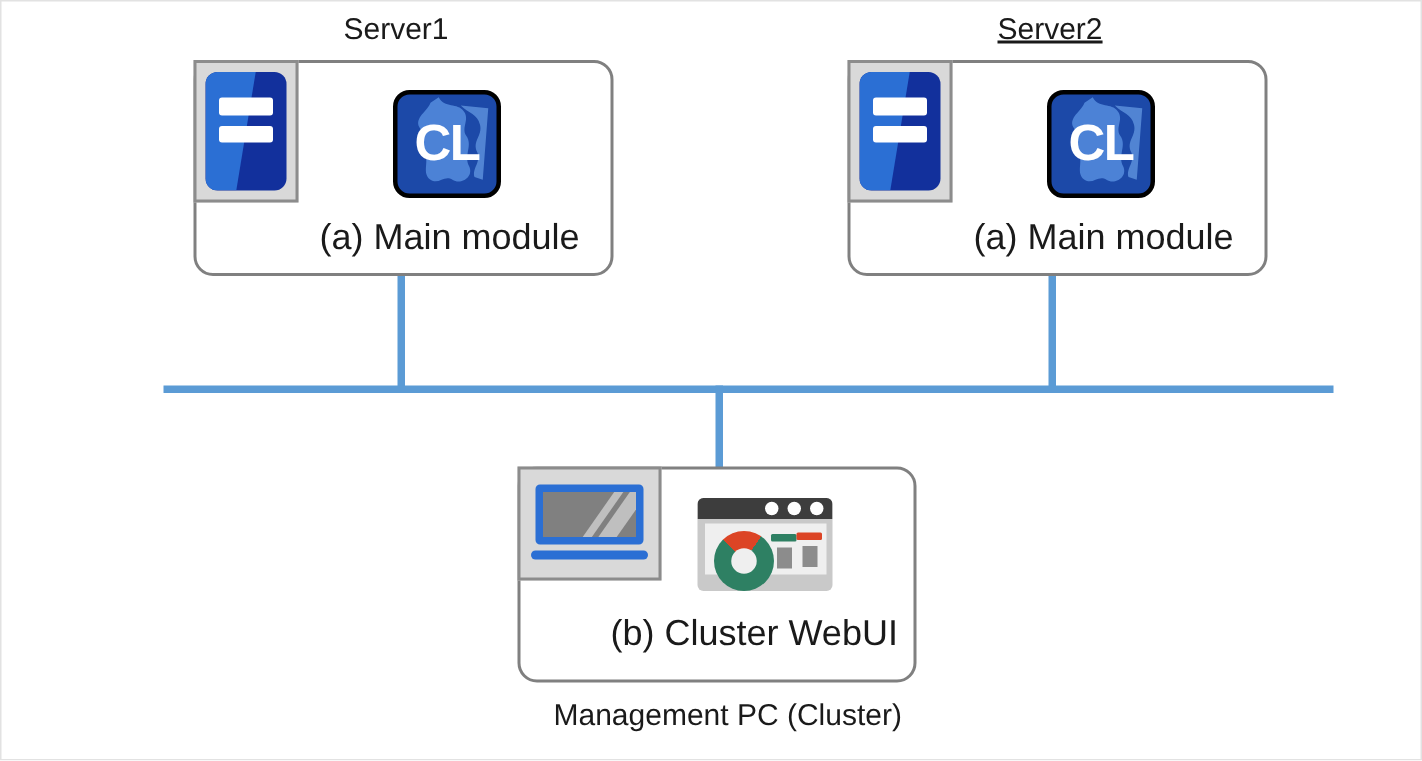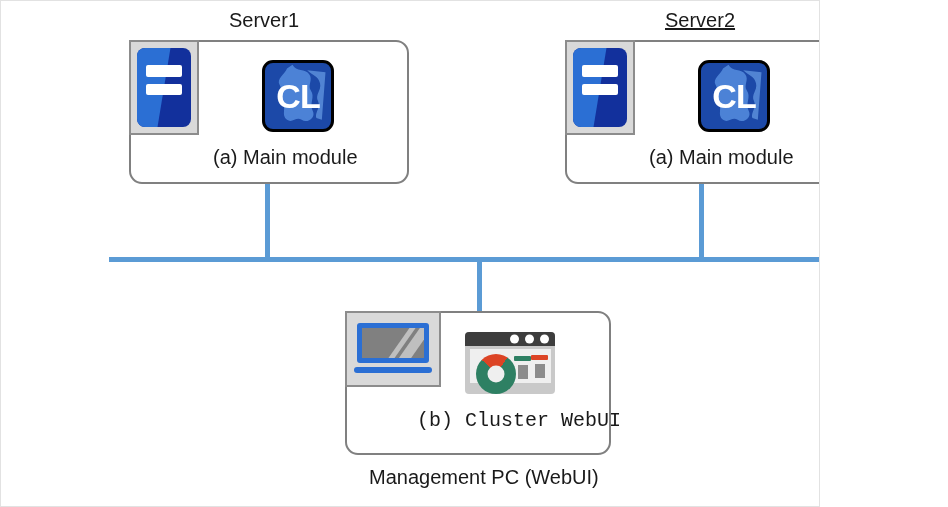--- a/index.html
+++ b/index.html
@@ -5,38 +5,38 @@
   html, body {
     margin: 0;
     padding: 0;
     background: #ffffff;
   }
   body {
     font-family: "Liberation Sans", sans-serif;
   }
   #canvas {
     position: relative;
-    width: 820px;
+    width: 948px;
     height: 507px;
     background: #ffffff;
     border: 1px solid #e2e2e2;
     box-sizing: border-box;
     overflow: hidden;
   }
 
   
   .label {
     position: absolute;
     color: #1a1a1a;
     font-size: 20px;
     line-height: 1;
     white-space: nowrap;
   }
   .title-label { font-size: 20px; }
-  .inner-label { font-size: 20px; }
+  .inner-label { font-size: 24px; }
 
   
   .node-box {
     position: absolute;
     border: 2px solid #808080;
     border-radius: 13px;
     background: #ffffff;
     box-sizing: border-box;
   }
 
@@ -321,17 +321,17 @@
         <div class="cap"></div>
         <div class="stem"></div>
       </div>
       <div class="mini m2">
         <div class="cap"></div>
         <div class="stem"></div>
       </div>
     </div>
   </div>
 
-  <div class="label inner-label" style="left:416px; top:410px;font-family:Liberation Mono, monospace;">(b) Cluster WebUI</div>
-
-  <div class="label" style="left:368px; top:466px;">Management PC (WebUI)</div>
+  <div class="label inner-label" style="left:406px; top:410px;">(b) Cluster WebUI</div>
+
+  <div class="label" style="left:368px; top:466px;">Management PC (Cluster)</div>
 
 </div>
 
 </body></html>

